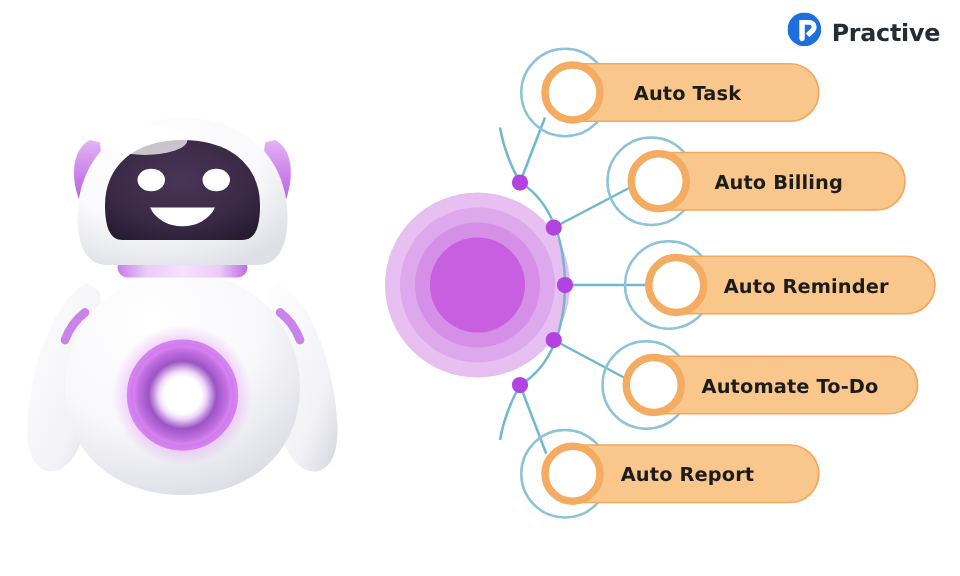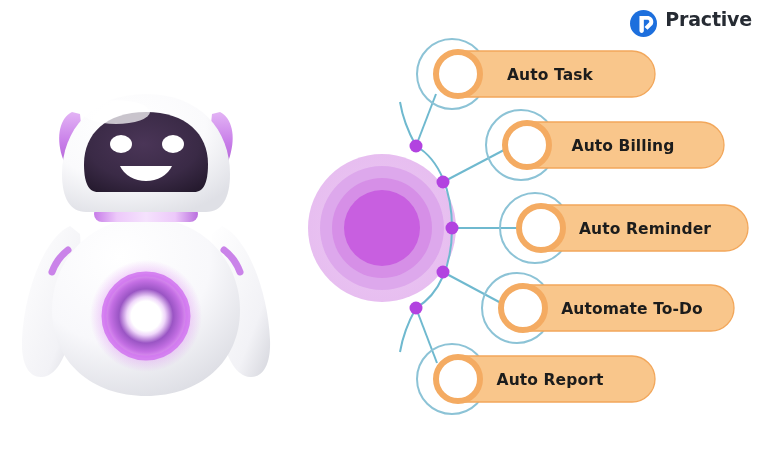--- a/index.html
+++ b/index.html
@@ -17,21 +17,21 @@
     background: #ffffff;
     overflow: hidden;
   }
 
   
   .brand {
     position: absolute;
     top: 10px;
     right: 16px;
     display: flex;
-    align-items: flex-start;
+    align-items: flex-end;
     gap: 8px;
   }
   .brand-mark {
     width: 27px;
     height: 27px;
     flex: 0 0 auto;
   }
   .brand-name {
     font-family: "DejaVu Sans", sans-serif;
     font-size: 19px;

